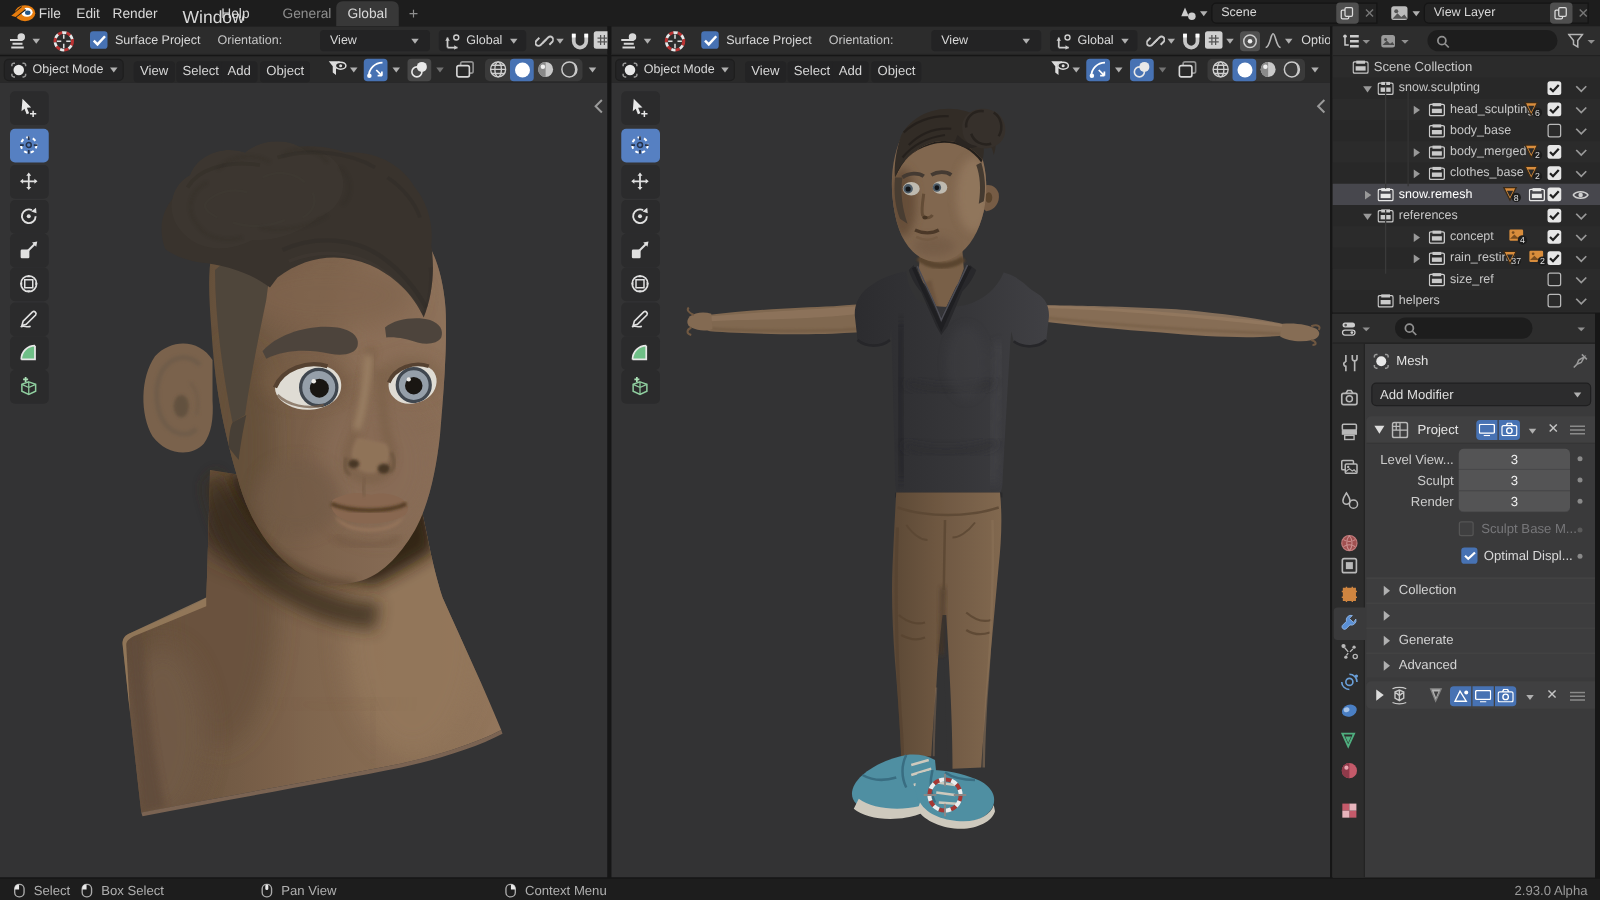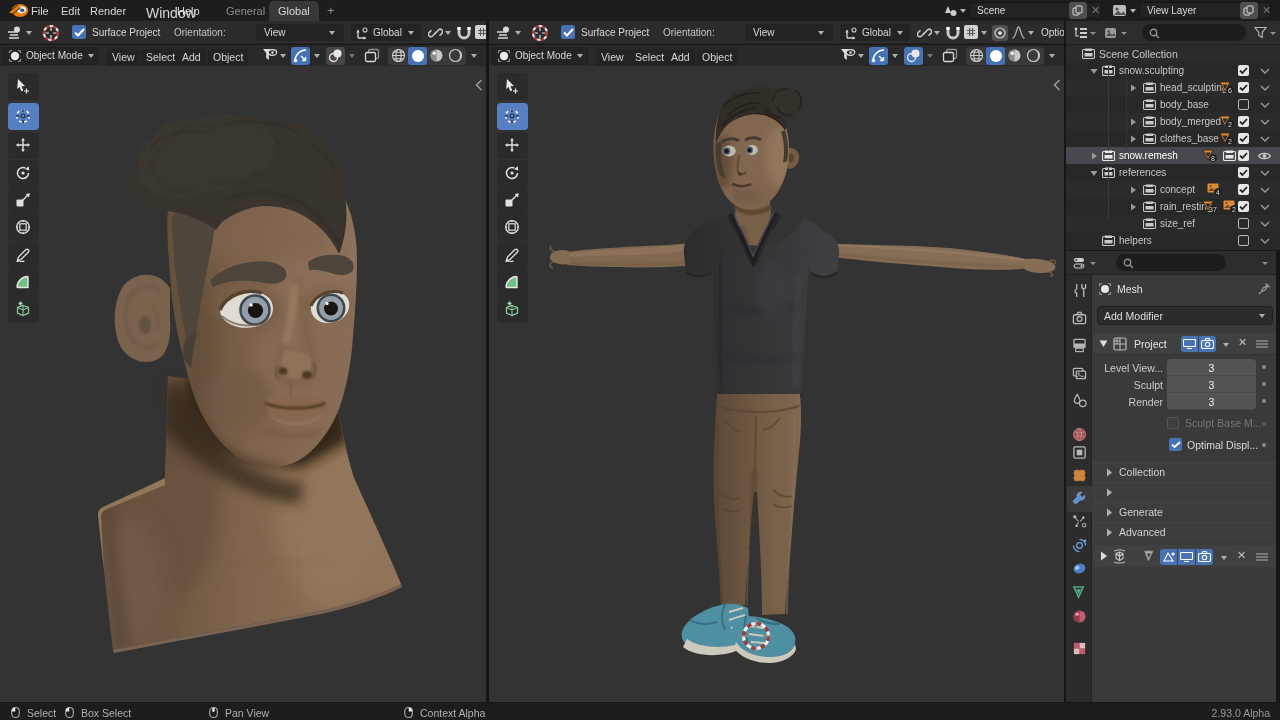--- a/index.html
+++ b/index.html
@@ -1160,17 +1160,17 @@
       <span class="abs" style="left:81px;top:4px;font-size:10.5px;color:#b0b0b0;">Box Select</span>
       <svg class="abs" style="left:208px;top:3px" width="11" height="13" viewBox="0 0 10.5 13">
       <rect x="1.5" y="1.5" width="7.5" height="10" rx="3.5" fill="none" stroke="#aaa" stroke-width="1.1"></rect>
       <rect x="4" y="1.5" width="2.4" height="4.5" rx="1.2" fill="#e8e8e8"></rect>
     </svg>
       <span class="abs" style="left:225px;top:4px;font-size:10.5px;color:#b0b0b0;">Pan View</span>
       <svg class="abs" style="left:403px;top:3px" width="11" height="13" viewBox="0 0 10.5 13">
       <rect x="1.5" y="1.5" width="7.5" height="10" rx="3.5" fill="none" stroke="#aaa" stroke-width="1.1"></rect>
       <path d="M9 5 Q9 1.5 5.5 1.5 L5.5 5.5 L9 5.5 Z" fill="#e8e8e8"></path>
     </svg>
-      <span class="abs" style="left:420px;top:4px;font-size:10.5px;color:#b0b0b0;">Context Alpha</span>
+      <span class="abs" style="left:420px;top:4px;font-size:10.5px;color:#b0b0b0;">Context Menu</span>
       <span class="abs" style="right:10px;top:4px;font-size:10.5px;color:#9a9a9a;text-align:center;">2.93.0 Alpha</span>
   </div>
 
 </div>
 
 </body></html>

